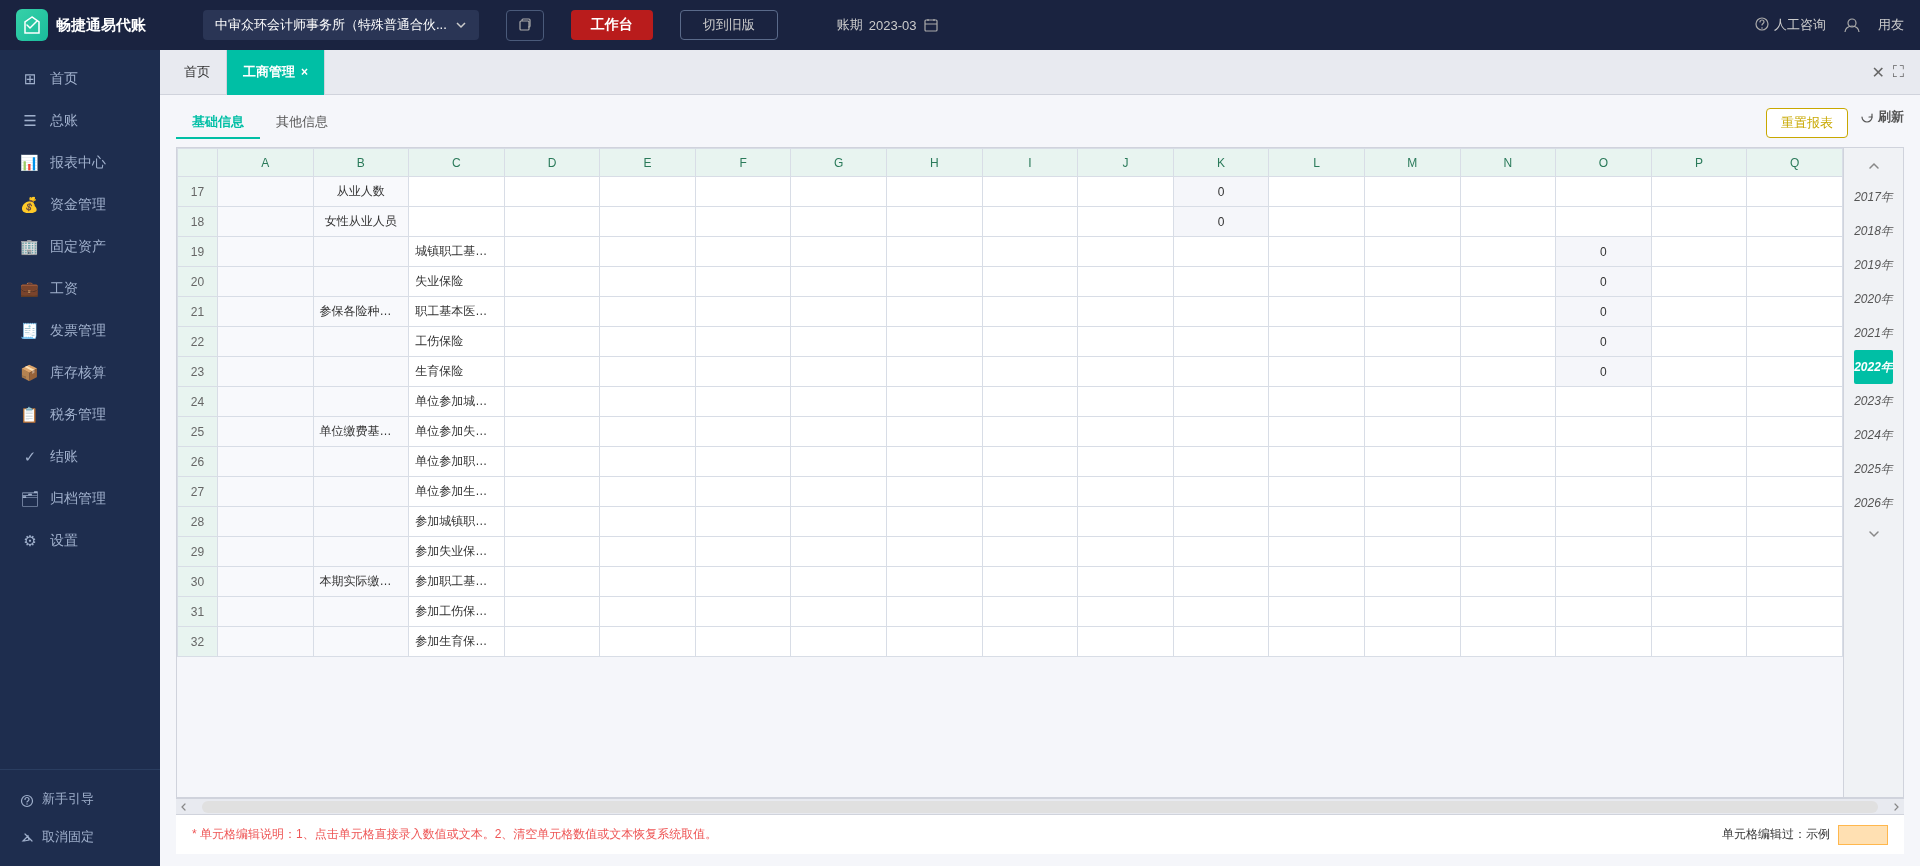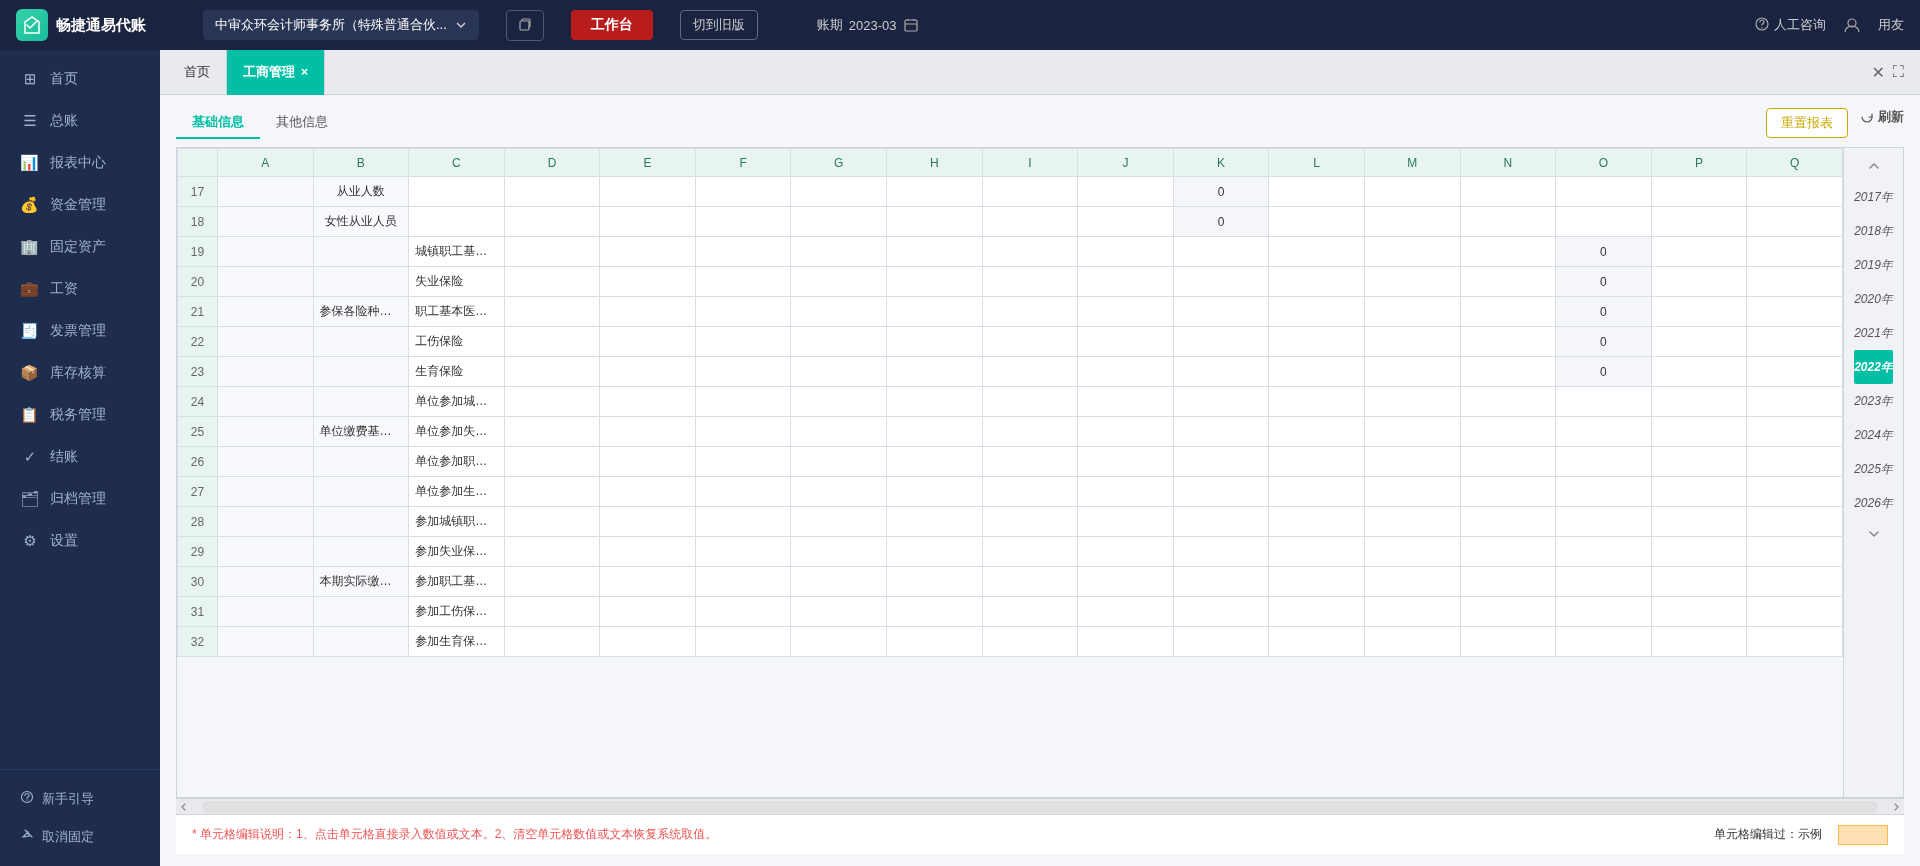--- a/index.html
+++ b/index.html
@@ -20,42 +20,42 @@
     .header-btn {
       background: transparent; border: 1px solid #4a5a7a; color: #ccc;
       border-radius: 4px; padding: 5px 10px; cursor: pointer; font-size: 12px;
     }
     .workbench-btn {
       background: #b91c1c; border: none; color: #fff;
       border-radius: 4px; padding: 6px 20px; cursor: pointer; font-size: 14px; font-weight: bold;
     }
     .old-version-btn {
       background: transparent; border: 1px solid #5a6a8a; color: #ccc;
-      border-radius: 4px; padding: 5px 12px; cursor: pointer; font-size: 13px;
+      border-radius: 4px; padding: 5px 22px; cursor: pointer; font-size: 13px;
     }
     .period-info { display: flex; align-items: center; color: #ccc; gap: 6px; font-size: 13px; padding-left: 32px; }
     .header-right { margin-left: auto; display: flex; align-items: center; gap: 16px; color: #ccc; font-size: 13px; }
     .service-btn { display: flex; align-items: flex-start; gap: 4px; cursor: pointer; }
 
     
     .layout { display: flex; height: 816px; }
     .sidebar {
       width: 160px; background: #1e2d4e; display: flex; flex-direction: column;
       padding-top: 8px; flex-shrink: 0;
     }
     .sidebar-item {
       display: flex; align-items: center; gap: 10px;
       padding: 12px 20px; color: #a0b0cc; cursor: pointer; font-size: 14px;
     }
     .sidebar-item-icon { font-size: 15px; width: 20px; text-align: center; }
     .sidebar-bottom {
       margin-top: auto; padding: 10px 0; border-top: 1px solid #2a3d60;
     }
     .sidebar-bottom-item {
-      display: flex; align-items: flex-start; gap: 8px;
+      display: flex; align-items: flex-end; gap: 8px;
       padding: 10px 20px; color: #a0b0cc; cursor: pointer; font-size: 13px;
     }
 
     
     .main { flex: 1; display: flex; flex-direction: column; background: #f5f6fa; overflow: hidden; }
 
     
     .tabs-bar {
       display: flex; align-items: center; background: #e8eaf0;
       height: 45px; padding: 0 8px; gap: 0; border-bottom: 1px solid #d0d3dc;
@@ -132,21 +132,21 @@
       width: 100%; height: 34px; display: flex; align-items: center;
       justify-content: center; font-size: 12px; color: #555; cursor: pointer;
     }
     .year-item.active { background: #00bfa5; color: #fff; font-weight: bold; border-radius: 2px; }
 
     
     .bottom-bar {
       height: 40px; background: #fff; border-top: 1px solid #d0d3dc;
       display: flex; align-items: center; padding: 0 16px; gap: 8px; font-size: 12px; color: #e55;
     }
-    .bottom-bar-right { margin-left: auto; display: flex; align-items: center; gap: 16px; color: #333; }
+    .bottom-bar-right { margin-left: auto; display: flex; align-items: center; gap: 8px; color: #333; }
     .example-cell {
       display: inline-block; width: 50px; height: 20px;
       background: #ffe0b2; border: 1px solid #ffb74d;
     }
 
     
     .scroll-hint {
       height: 16px; background: #e8eaf0; border-top: 1px solid #d0d3dc;
       display: flex; align-items: center;
     }

